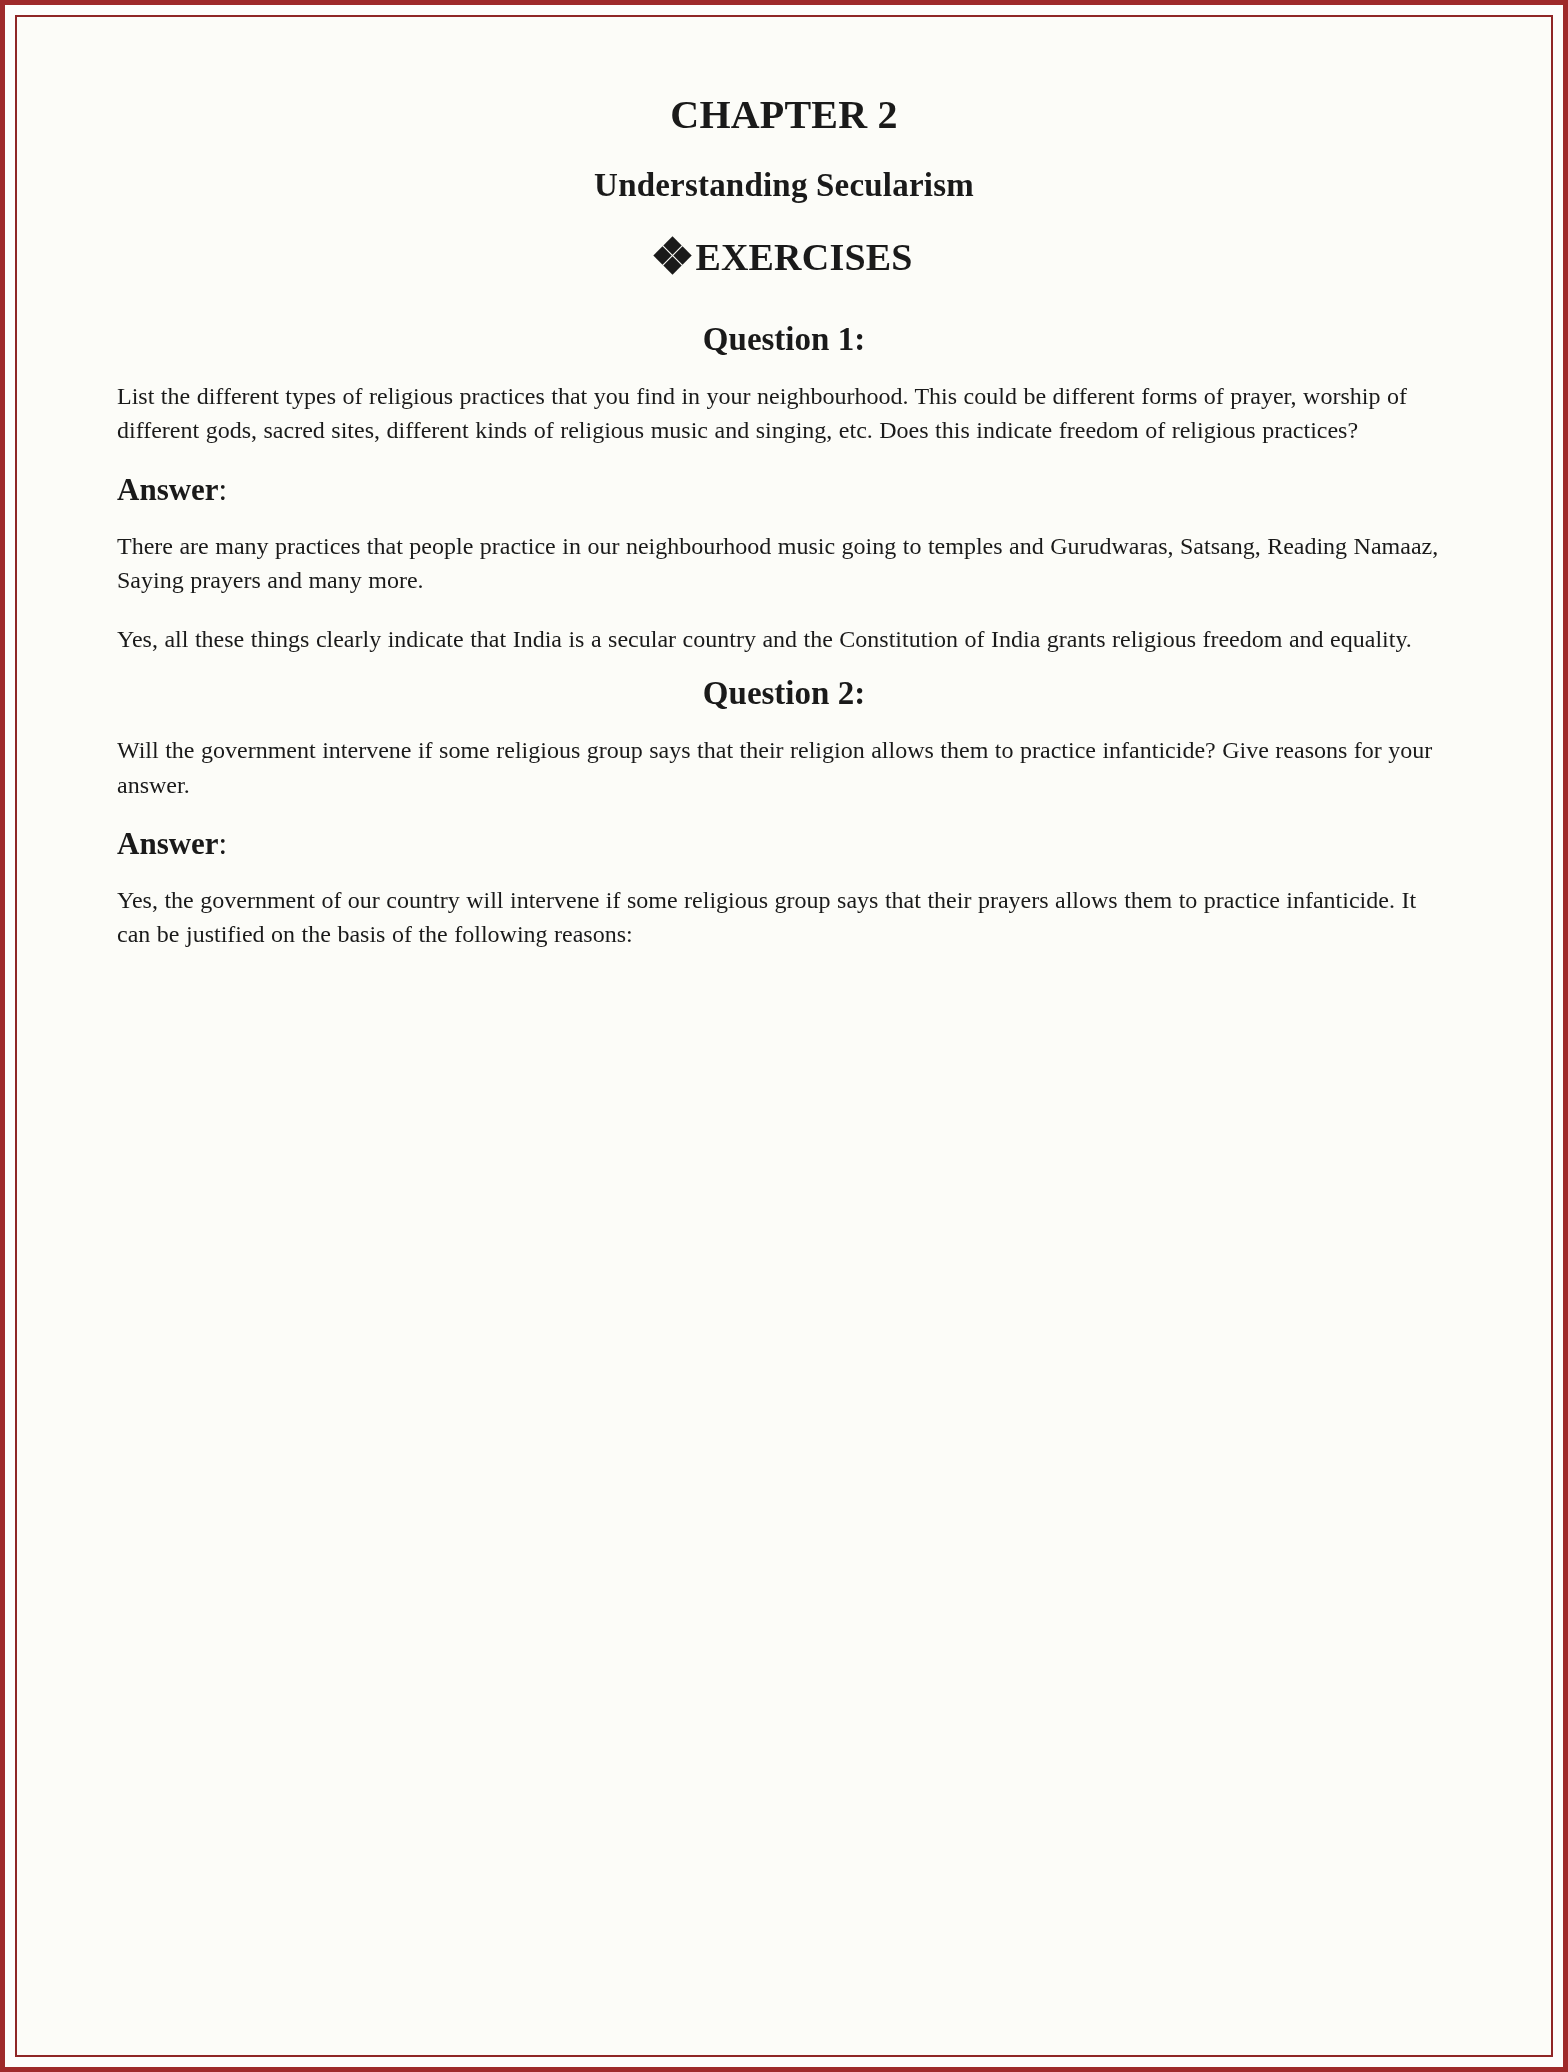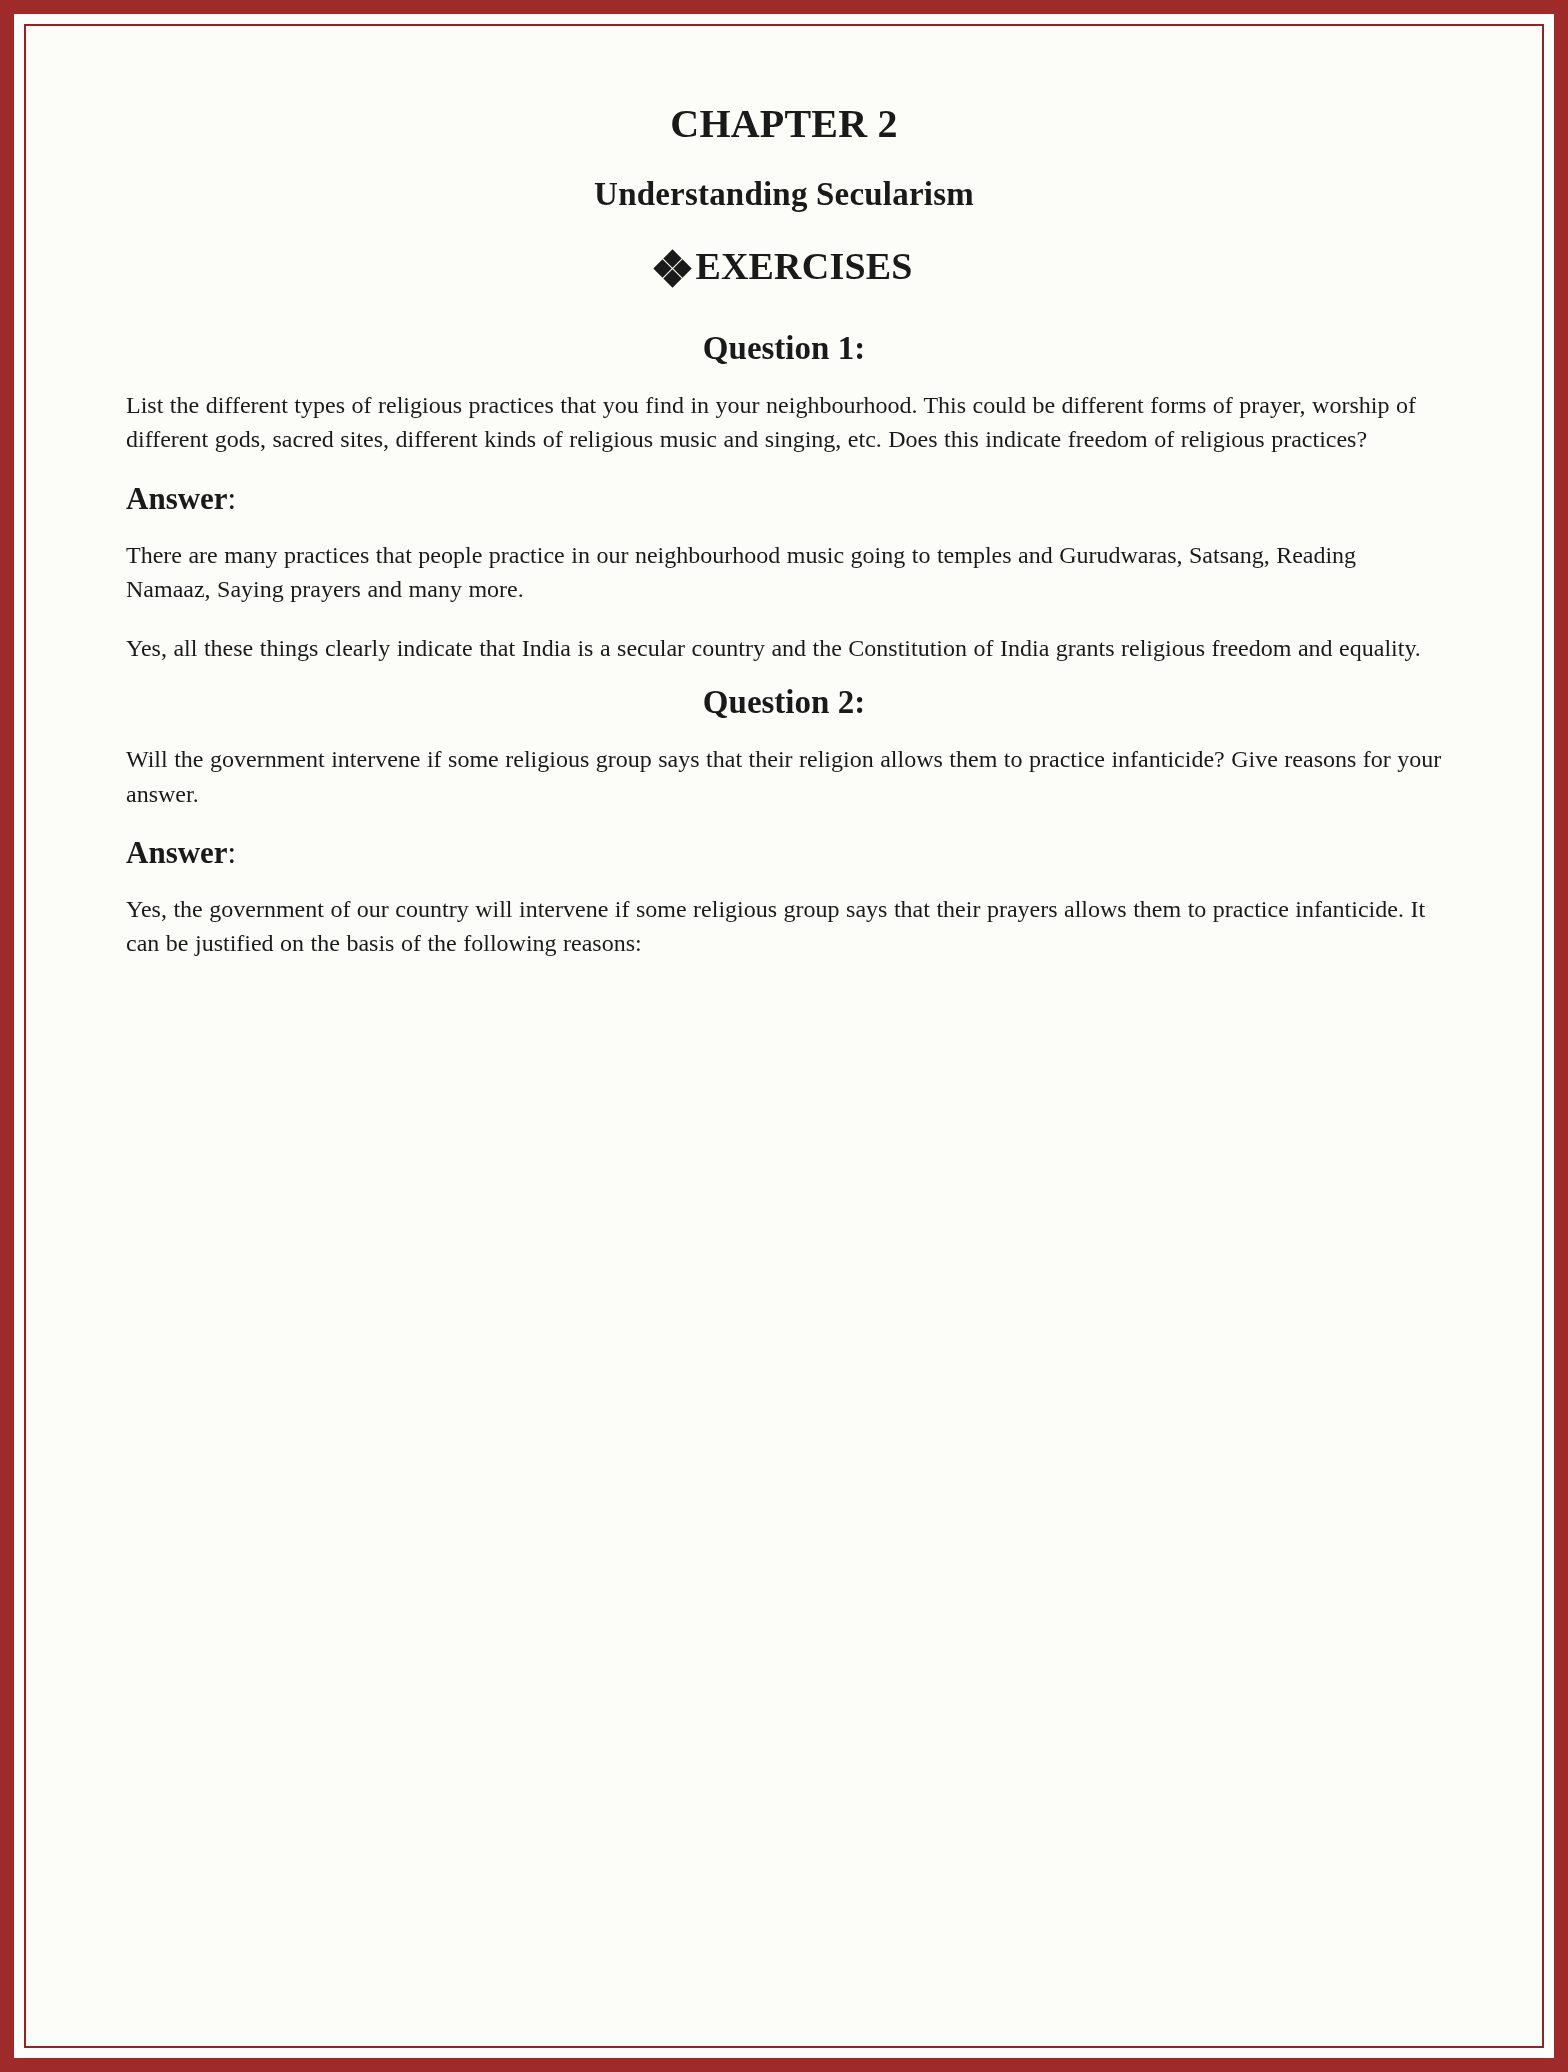--- a/index.html
+++ b/index.html
@@ -14,21 +14,21 @@
     -webkit-font-smoothing: antialiased;
   }
 
   
   .page {
     position: relative;
     box-sizing: border-box;
     width: 1568px;
     height: 2072px;
     background: #9e2a2a;            
-    padding: 14px;
+    padding: 5px;
   }
   .page-white-gap {
     box-sizing: border-box;
     width: 100%;
     height: 100%;
     background: #fdfdfb;
     padding: 10px;
   }
   .page-inner-rule {
     box-sizing: border-box;
@@ -62,21 +62,21 @@
   .doc-subtitle {
     font-size: 33px;
     line-height: 1.0;
     margin: 0 0 36px 0;
   }
   .doc-exercises {
     font-size: 38px;
     line-height: 1.0;
     margin: 0 0 44px 0;
     display: flex;
-    align-items: flex-end;
+    align-items: flex-start;
     justify-content: center;
     gap: 6px;
   }
   .bullet-diamonds {
     display: inline-block;
     width: 34px;
     height: 34px;
     position: relative;
     flex: 0 0 auto;
   }

